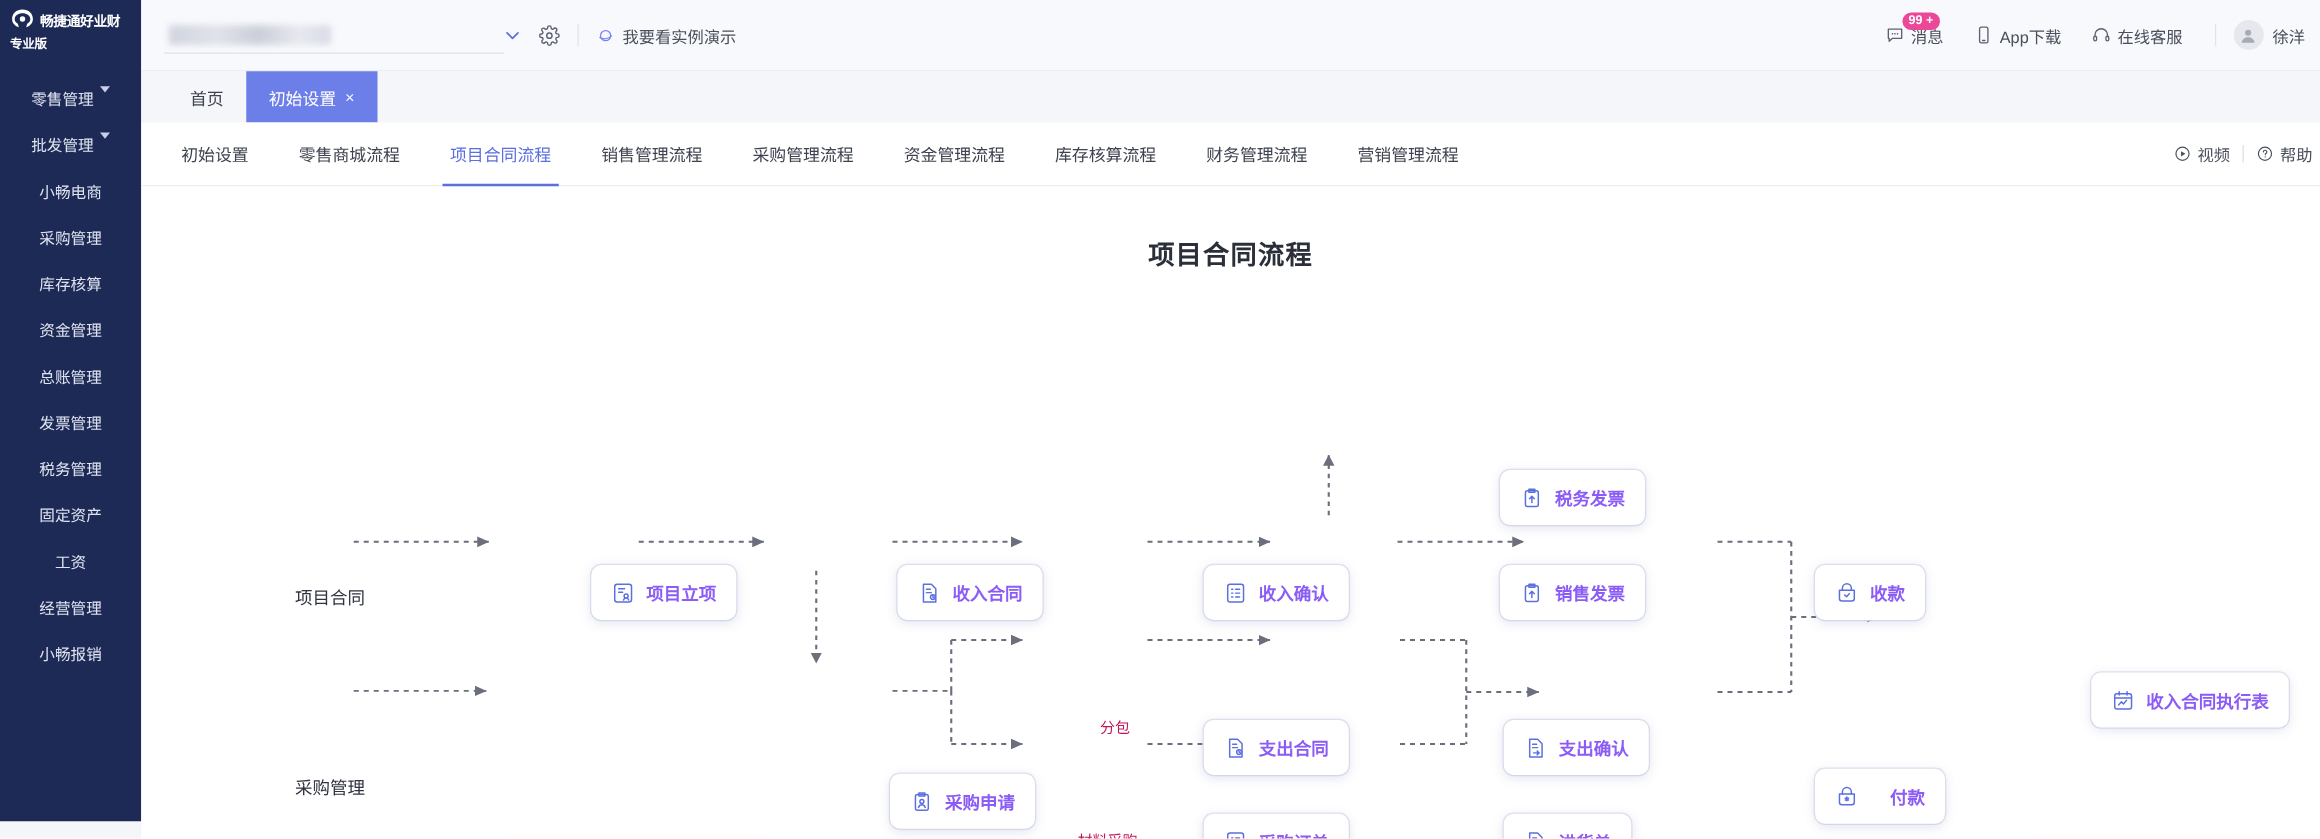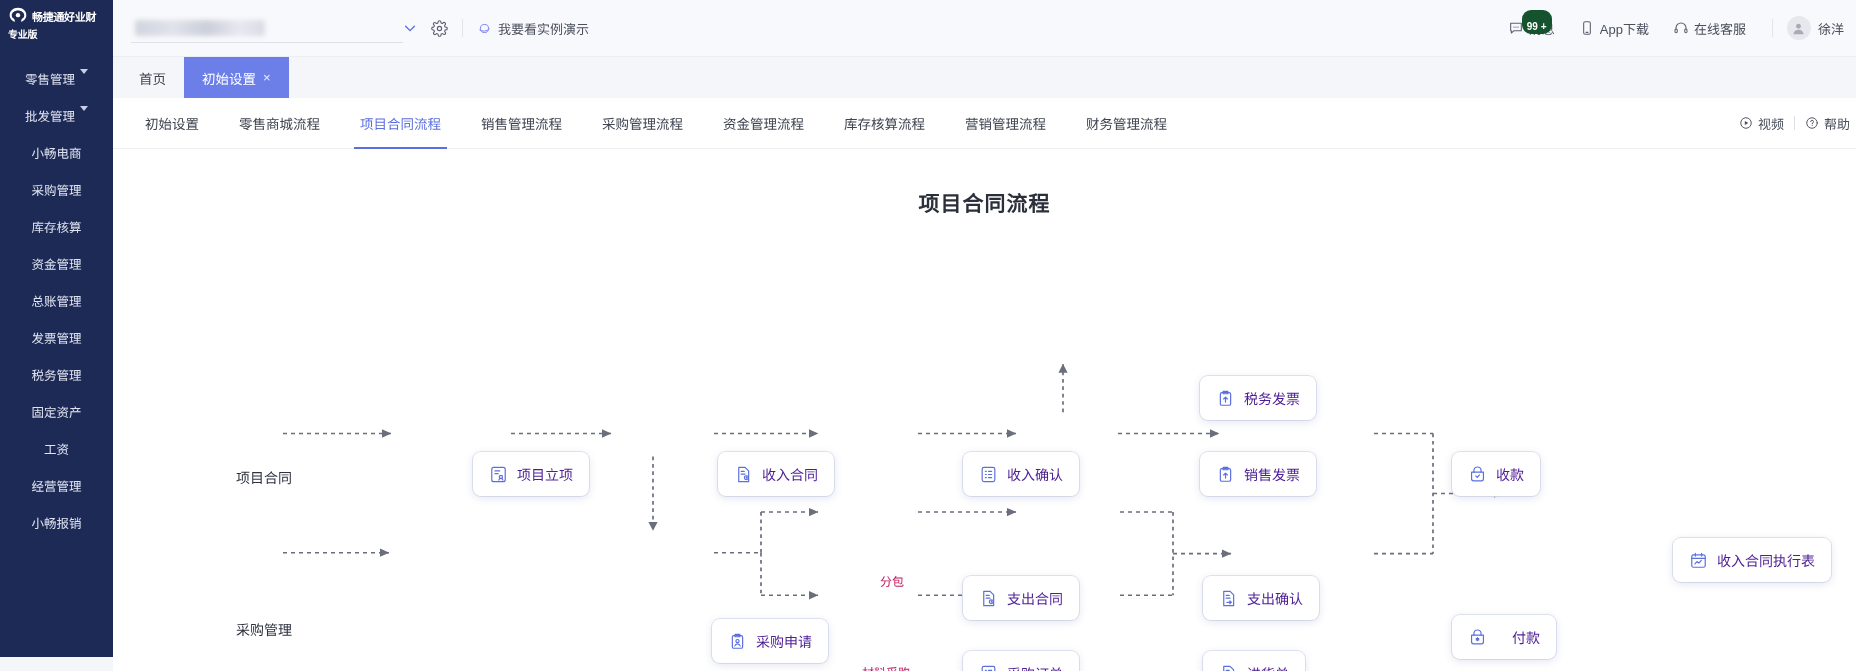--- a/index.html
+++ b/index.html
@@ -53,31 +53,31 @@
   .gear { margin-left: 14px; }
   .hdr-div { width:1px; height:18px; background:#e2e4ea; margin: 0 14px; }
   .demo-link { display:flex; align-items:center; gap:6px; color:#4a4f5c; font-size:13px; cursor:pointer; }
   .hdr-right { margin-left:auto; display:flex; align-items:center; gap: 0; }
   .hdr-right-item {
     display:flex; align-items:center; gap:5px; color:#4a4f5c; font-size:13px;
     cursor:pointer; position:relative; padding: 0 12px;
   }
   .badge99 {
     position:absolute; top:-9px; left: 26px;
-    background:#14532d; color:#fff; font-size:10px; font-weight:700;
-    border-radius: 9px; padding: 11px 5px 2px 5px; line-height:1.1; white-space:nowrap;
+    background:#ec4899; color:#fff; font-size:10px; font-weight:700;
+    border-radius: 9px; padding: 1px 5px 2px 5px; line-height:1.1; white-space:nowrap;
   }
   .avatar {
     width:24px;height:24px;border-radius:50%;background:#e6e8ee;
     display:flex;align-items:center;justify-content:center; flex:0 0 24px;
   }
   .user-name { color:#4a4f5c; font-size:13px; white-space:nowrap; }
 
   
-  #tabstrip { height: 41px; background:#f5f6fa; display:flex; align-items:flex-end; padding-left: 8px; }
+  #tabstrip { height: 41px; background:#f5f6fa; display:flex; align-items:flex-end; padding-left: 21px; }
   .tab {
     height: 41px; display:flex; align-items:center; gap: 7px; padding: 0 18px;
     font-size: 13.5px; color:#3e4350; cursor:pointer;
   }
   .tab.active { background:#6c7fe8; color:#fff; }
   .tab-close { font-size: 13px; opacity:.9; }
 
   
   #content {
     flex:1 1 auto; margin: 0 0 0 0; background:#fff; position:relative; overflow:hidden;
@@ -103,21 +103,21 @@
   #flow-title {
     text-align:center; font-size: 21px; color:#2b2f3a; margin-top: 38px; letter-spacing:1px;
   }
 
   
   #canvas { position:absolute; left:0; top:0; width:100%; height:100%; pointer-events:none; }
   .node {
     position:absolute; height: 44px; background:#fff; border-radius: 8px;
     box-shadow: 0 2px 9px rgba(72,84,160,.16), 0 0 0 1px rgba(225,228,240,.9);
     display:flex; align-items:center; gap: 9px; padding: 0 16px;
-    font-size: 14px; color:#4c1d95; white-space:nowrap; cursor:pointer;
+    font-size: 14px; color:#8b5cf6; white-space:nowrap; cursor:pointer;font-weight:bold;
   }
   .node svg { flex: 0 0 19px; }
   .rowlabel { position:absolute; font-size: 14px; color:#2f3340; white-space:nowrap; }
   .edgelabel { position:absolute; font-size: 12px; color:#be185d; white-space:nowrap; }
 </style>
 </head>
 <body>
 
 <div id="app">
 
@@ -276,24 +276,24 @@
           <div class="subtab">
             <span>采购管理流程</span>
           </div>
           <div class="subtab">
             <span>资金管理流程</span>
           </div>
           <div class="subtab">
             <span>库存核算流程</span>
           </div>
           <div class="subtab">
+            <span>财务管理流程</span>
+          </div>
+          <div class="subtab">
             <span>营销管理流程</span>
-          </div>
-          <div class="subtab">
-            <span>财务管理流程</span>
           </div>
           <div class="subnav-right">
             <span class="snr-item">
               <span style="display: flex;">
                 <svg width="14" height="14" viewBox="0 0 24 24" fill="none" stroke="#4a4f5c" stroke-width="1.6">
                   <circle cx="12" cy="12" r="9"></circle>
                   <path d="M10 8.4l6 3.6-6 3.6z" fill="#4a4f5c" stroke="none"></path>
                 </svg>
               </span>
               <span>视频</span>

